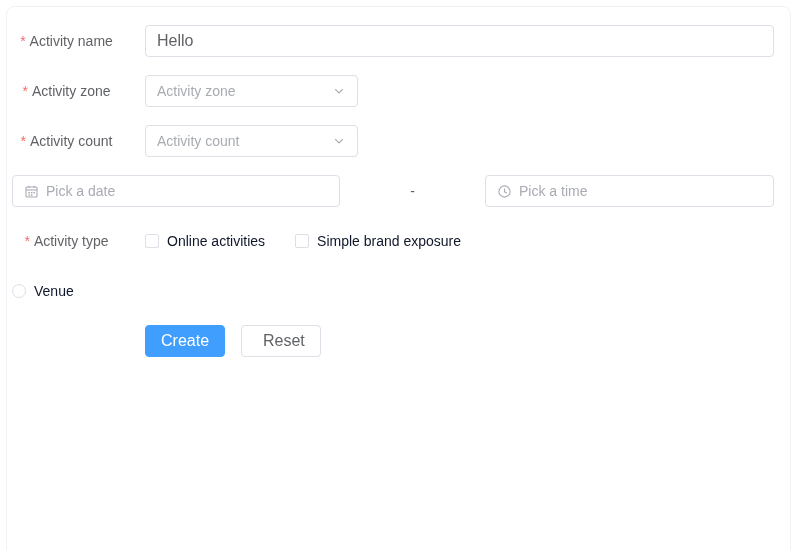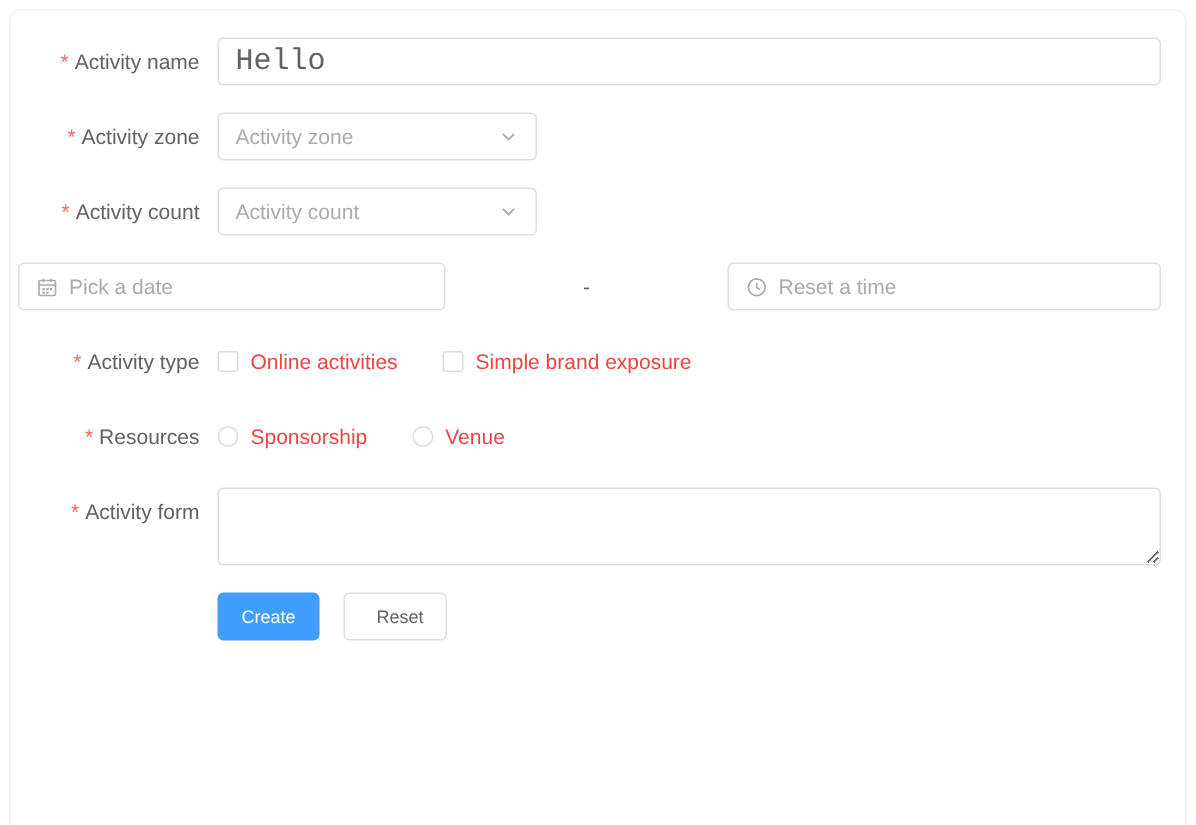--- a/index.html
+++ b/index.html
@@ -9,48 +9,48 @@
     font-family: "Liberation Sans", "DejaVu Sans", sans-serif;
     font-size: 14px; color: #606266;
   }
   .card {
     position: absolute; left: 6px; top: 6px; width: 785px; height: 580px;
     border: 1px solid #f1f2f6; border-radius: 8px; background: #ffffff;
   }
   .form { position: absolute; left: 0; top: 25px; width: 774px; }
   .form-row { display: flex; margin-bottom: 18px; }
   .form-label {
-    flex: 0 0 133px; width: 133px; text-align: right;
+    flex: 0 0 133px; width: 133px; text-align: center;
     line-height: 32px; color: #606266; white-space: nowrap;
   }
   .req { color: #f56c6c; margin-right: 4px; }
   .form-content { flex: 1 1 auto; margin-left: 12px; min-width: 0; }
 
   .el-input {
     width: 100%; height: 32px; border: 1px solid #dcdfe6; border-radius: 4px;
     background: #fff; display: flex; align-items: center; padding: 0 11px;
   }
   .el-input input {
-    border: none; outline: none; width: 100%; font-size: 20px;
+    border: none; outline: none; width: 100%; font-size: 16px;
     color: #606266; background: transparent;
-    font-family: Liberation Mono, monospace;
+    font-family: Liberation Sans, sans-serif;
   }
   .el-input input::placeholder { color: #a8abb2; }
 
   .el-select {
     width: 213px; height: 32px; border: 1px solid #dcdfe6; border-radius: 4px;
     background: #fff; display: flex; align-items: center;
     padding: 0 11px; cursor: pointer;
   }
   .el-select .placeholder { flex: 1 1 auto; color: #a8abb2; }
   .suffix-icon { flex: 0 0 auto; display: flex; align-items: center; color: #a8abb2; }
 
   .time-row { display: flex; align-items: center; }
   .picker { display: flex; align-items: center; gap: 7px; }
-  .picker-date { width: 285px; }
+  .picker-date { width: 328px; }
   .picker-time { width: 289px; }
   .prefix-icon { display: flex; align-items: center; color: #a8abb2; flex: 0 0 auto; }
   .picker .ph { color: #a8abb2; }
   .range-sep { flex: 1 1 auto; text-align: center; color: #606266; }
 
   .switch {
     width: 40px; height: 20px; border-radius: 10px; background: #dcdfe6;
     position: relative; cursor: pointer; margin-top: 6px; display: inline-block;
   }
   .switch .knob {
@@ -63,32 +63,32 @@
   .checkbox .box {
     width: 14px; height: 14px; border: 1px solid #dcdfe6; border-radius: 2px;
     background: #fff; margin-right: 8px; flex: 0 0 auto;
   }
   .radio-group { display: flex; }
   .radio { display: flex; align-items: center; height: 32px; margin-right: 30px; cursor: pointer; }
   .radio .circle {
     width: 14px; height: 14px; border: 1px solid #dcdfe6; border-radius: 50%;
     background: #fff; margin-right: 8px; flex: 0 0 auto;
   }
-  .opt-label { color: #ef4444; }
+  .opt-label { color: #0f172a; }
 
   textarea.el-textarea {
     width: 100%; height: 52px; border: 1px solid #dcdfe6; border-radius: 4px;
     padding: 5px 11px; font-size: 14px; color: #606266; resize: vertical;
     font-family: "Liberation Sans", "DejaVu Sans", sans-serif; outline: none;
     display: block;
   }
 
   .btn {
     display: inline-block; height: 32px; line-height: 30px; padding: 0 15px;
-    border-radius: 4px; font-size: 12px; cursor: pointer; border: 1px solid #dcdfe6;
+    border-radius: 4px; font-size: 16px; cursor: pointer; border: 1px solid #dcdfe6;
     background: #fff; color: #606266; text-align: left; vertical-align: top;
     font-family: "Liberation Sans", "DejaVu Sans", sans-serif;
   }
   .btn-primary { background: #409eff; border-color: #409eff; color: #ffffff; }
   .btn + .btn { margin-left: 12px; padding-left: 21px; }
 </style>
 </head>
 <body>
 
 <div class="card"></div>
@@ -152,21 +152,21 @@
           <span class="ph">Pick a date</span>
         </div>
         <span class="range-sep">-</span>
         <div class="el-input picker picker-time">
           <span class="prefix-icon">
             <svg width="15" height="15" viewBox="0 0 15 15">
                 <circle cx="7.5" cy="7.5" r="5.6" fill="none" stroke="currentColor" stroke-width="1.1"></circle>
                 <path d="M7.5 4.5 L7.5 7.8 L9.8 9" fill="none" stroke="currentColor" stroke-width="1.1"></path>
               </svg>
           </span>
-          <span class="ph">Reset a time</span>
+          <span class="ph">Pick a time</span>
         </div>
       </div>
     </div>
   </div>
 
 
   <div class="form-row">
     <label class="form-label"><span class="req">*</span><span>Activity type</span></label>
     <div class="form-content">
       <div class="check-group">
@@ -176,41 +176,30 @@
         </label>
         <label class="checkbox">
           <span class="box"></span>
           <span class="opt-label">Simple brand exposure</span>
         </label>
       </div>
     </div>
   </div>
 
   <div class="form-row">
-    <label class="form-label"><span class="req">*</span><span>Resources</span></label>
     <div class="form-content">
       <div class="radio-group">
-        <label class="radio">
-          <span class="circle"></span>
-          <span class="opt-label">Sponsorship</span>
-        </label>
         <label class="radio">
           <span class="circle"></span>
           <span class="opt-label">Venue</span>
         </label>
       </div>
     </div>
   </div>
 
-  <div class="form-row">
-    <label class="form-label"><span class="req">*</span><span>Activity form</span></label>
-    <div class="form-content">
-      <textarea class="el-textarea" style=""></textarea>
-    </div>
-  </div>
 
   <div class="form-row">
     <label class="form-label"></label>
     <div class="form-content">
       <button type="button" class="btn btn-primary">Create</button>
       <button type="button" class="btn">Reset</button>
     </div>
   </div>
 
 </form>

